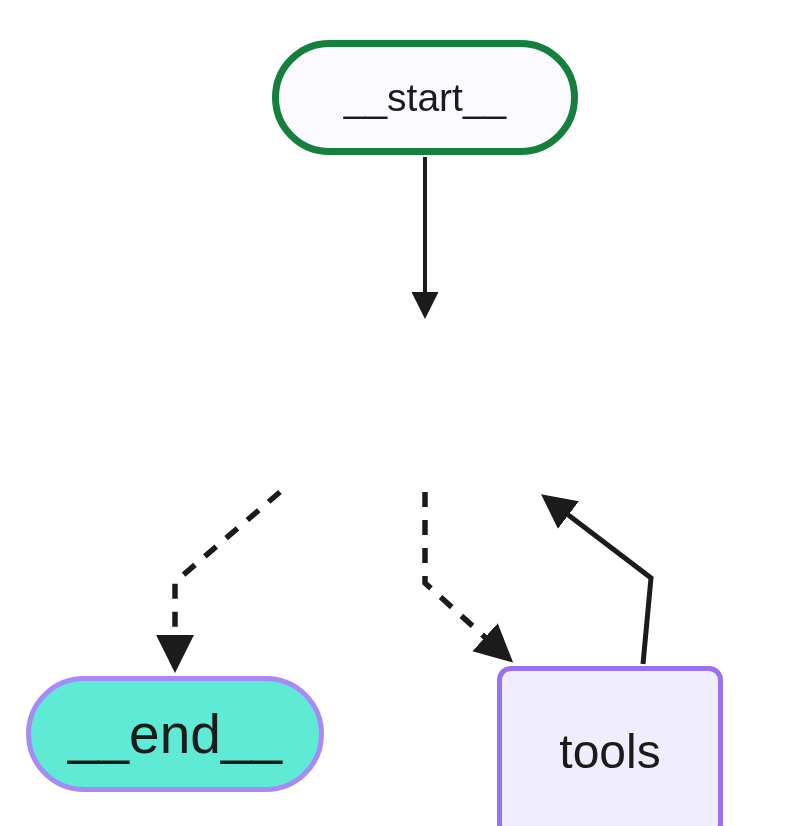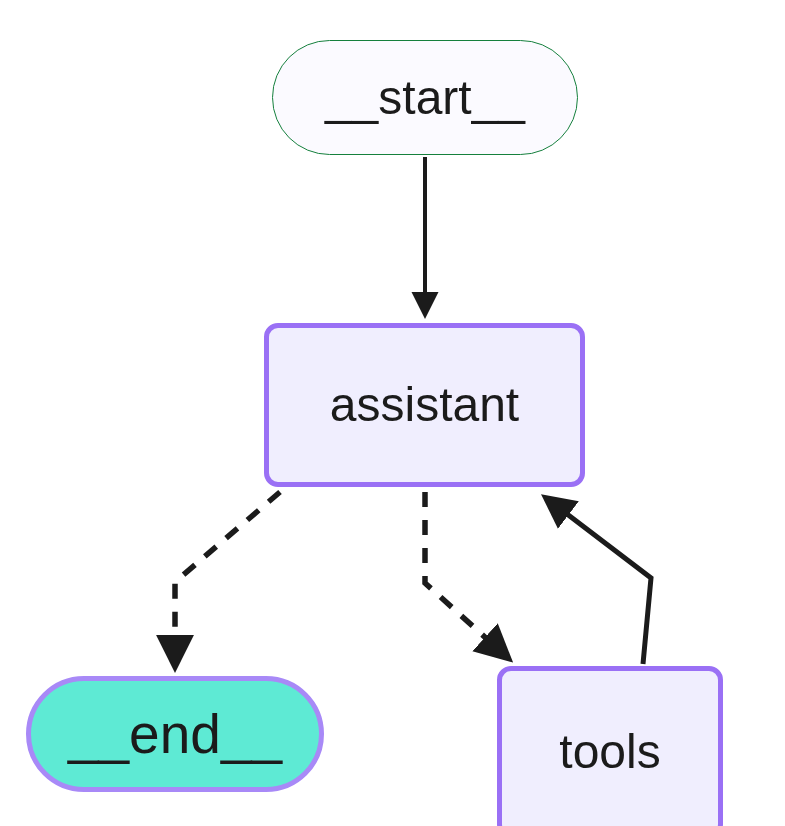--- a/index.html
+++ b/index.html
@@ -35,23 +35,23 @@
     text-align: center;
     color: #1b1b1b;
     line-height: 1;
     white-space: nowrap;
   }
   .node-label {
     display: block;
   }
   .node-terminal {
     background: #fbfaff;
-    border: 1px solid #15803d;
+    border: 7px solid #15803d;
     border-radius: 999px;
-    font-size: 48px;
+    font-size: 39px;
   }
   .node-terminal-filled {
     background: #5eead4;
     border: 5px solid #a889f7;
     border-radius: 999px;
     font-size: 55px;
   }
   .node-process {
     background: #f0eefe;
     border: 5px solid #9a70f5;
@@ -77,23 +77,20 @@
 
     <polyline points="425,492 425,583 508,658" fill="none" stroke="#1b1b1b" stroke-width="5.5" stroke-dasharray="15,13" marker-end="url(#arrow-head)"></polyline>
 
     <polyline points="643,664 651,578 546,498" fill="none" stroke="#1b1b1b" stroke-width="5" marker-end="url(#arrow-head)"></polyline>
   </svg>
 
   <div class="node node-terminal" style="left:272px; top:40px; width:306px; height:115px;">
     <span class="node-label">__start__</span>
   </div>
 
-  <div class="node node-process" style="left:264px; top:323px; width:321px; height:164px;">
-    <span class="node-label">assistant</span>
-  </div>
 
   <div class="node node-terminal-filled" style="left:26px; top:676px; width:298px; height:116px;">
     <span class="node-label">__end__</span>
   </div>
 
   <div class="node node-process" style="left:497px; top:666px; width:226px; height:172px;">
     <span class="node-label">tools</span>
   </div>
 
 </div>

